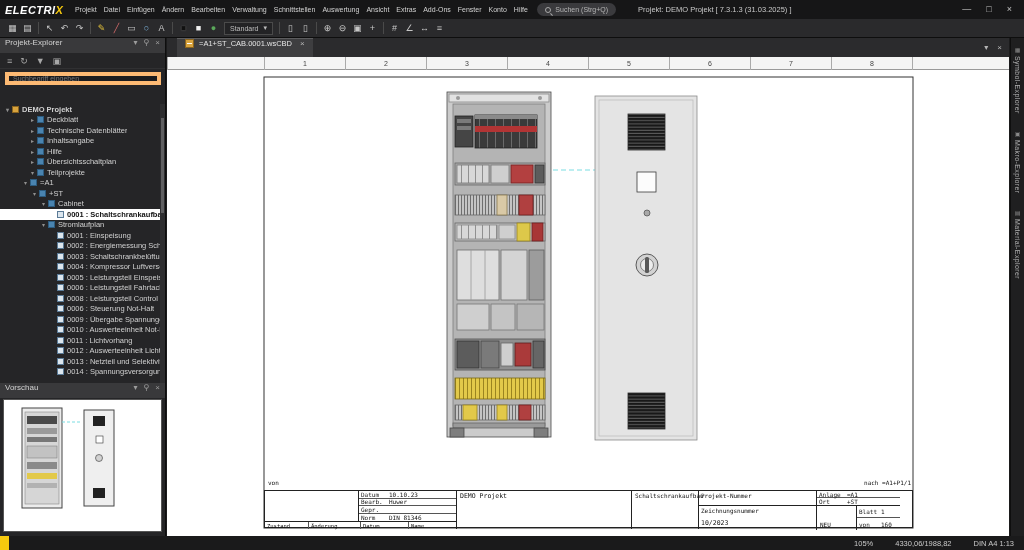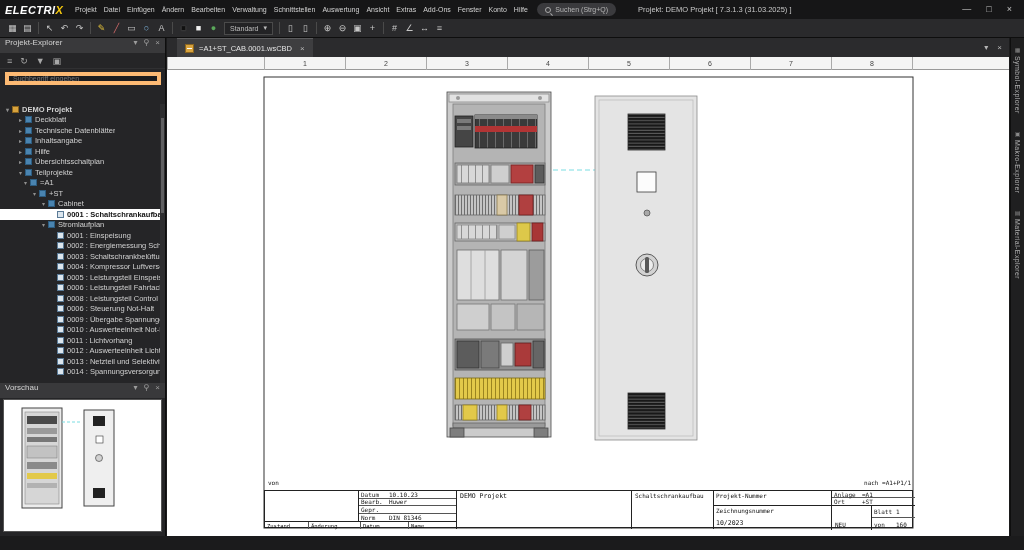--- a/index.html
+++ b/index.html
@@ -37,37 +37,37 @@
   .tree{position:absolute;top:66px;left:0;right:5px;height:279px;overflow:hidden}
   .trow{display:flex;align-items:center;height:10.5px;font-size:7.5px;color:#d0d0d0;white-space:nowrap;cursor:default}
   .trow .tw{width:9px;font-size:6px;color:#8f8f8f;text-align:center;flex:none}
   .ti{width:7px;height:7px;flex:none;margin-right:3px}
   .ti.f{background:#4a84b0;border:1px solid #2d5c80}
   .ti.p{background:#dce6ee;border:1px solid #5a7a96}
   .ti.r{background:#d8a33d;border:1px solid #8a6420}
   .tl{overflow:hidden}
   .b{font-weight:bold}
   .sel{background:#ffffff;color:#111;font-weight:bold}
-  .lv0{padding-left:3px}.lv1{padding-left:16px}.lv2{padding-left:21px}.lv3{padding-left:30px}.lv4{padding-left:39px}.lv5{padding-left:48px}
+  .lv0{padding-left:3px}.lv1{padding-left:28px}.lv2{padding-left:21px}.lv3{padding-left:30px}.lv4{padding-left:39px}.lv5{padding-left:48px}
   .tree-sb{position:absolute;right:0;top:66px;width:5px;height:279px;background:#2e2e30}
   .tree-sb .thumb{position:absolute;top:14px;left:1px;width:3px;height:95px;background:#606062}
 
   .vorschau{position:absolute;top:345px;left:0;right:0;bottom:0}
   .vprev{position:absolute;top:16px;left:3px;right:3px;bottom:4px;background:#fff;border:1px solid #555}
 
   
   .rightstrip{position:absolute;top:38px;right:0;width:14px;bottom:14px;background:#1f1f20;border-left:1px solid #0e0e0e;display:flex;flex-direction:column;align-items:center;padding-top:8px;gap:16px}
   .vtab{display:flex;flex-direction:column;align-items:center;gap:3px;color:#b0b0b0;cursor:default}
   .vtab .vicon{font-size:6px;color:#8a8a8a}
   .vtab .vlabel{writing-mode:vertical-rl;font-size:7px;letter-spacing:.4px;white-space:nowrap}
 
   
   .editor{position:absolute;top:38px;left:167px;right:15px;bottom:14px;background:#fff}
   .tabbar{position:absolute;top:0;left:0;right:0;height:19px;background:#2b2b2d;display:flex;align-items:center}
-  .tab{display:flex;align-items:center;gap:5px;background:#3e3e40;height:19px;padding:0 8px;font-size:7.5px;color:#e4e4e4;margin-left:10px;border-top:1px solid #5c5c5e;white-space:nowrap}
+  .tab{display:flex;gap:5px;background:#3e3e40;height:19px;padding:0 8px;font-size:7.5px;color:#e4e4e4;margin-left:10px;border-top:1px solid #5c5c5e;white-space:nowrap}
   .doc-ico{width:9px;height:9px;background:#d8a33d;border:1px solid #8a6420;position:relative;flex:none}
   .doc-ico::after{content:"";position:absolute;left:1px;top:3px;width:5px;height:1px;background:#fff}
   .tclose{color:#b5b5b5;font-size:8px;margin-left:3px}
   .tab-right{margin-left:auto;display:flex;gap:9px;color:#b5b5b5;font-size:8px;padding-right:7px}
   .ruler{position:absolute;top:19px;left:0;right:0;height:13px;background:#f4f4f4;border-bottom:1px solid #999}
   .rcell{position:absolute;top:0;height:13px;border-left:1px solid #aaa;display:flex;align-items:center;justify-content:center;font-size:7px;color:#444}
   .canvas{position:absolute;top:32px;left:0;right:0;bottom:0;background:#fff;overflow:hidden}
   .drawing-svg{position:absolute;left:0;top:0}
   .dtext{position:absolute;font-family:"DejaVu Sans Mono",monospace;color:#111}
   .von-mark{left:101px;top:409px;font-size:6px}
@@ -80,21 +80,21 @@
   .c1-rev{position:absolute;left:0;top:0;width:94px;height:30px;border-right:1px solid #222}
   .c1-sub{position:absolute;left:94px;top:0;width:97px;height:30px}
   .tb-r{display:flex;height:7.5px;align-items:center;border-bottom:1px solid #555}
   .tb-r:last-child{border-bottom:none}
   .tb-r .lbl{width:30px;padding-left:2px;color:#222}
   .tb-r .val{flex:1}
   .c1-bot{position:absolute;left:0;top:30px;width:191px;height:8px;border-top:1px solid #222;display:flex;font-size:5.5px}
   .c1-bot span{border-right:1px solid #555;display:flex;align-items:center;padding-left:2px;height:100%}
   .c2{left:191px;top:0;width:175px;height:38px;border-left:1px solid #222;padding:1px 0 0 3px;font-size:6.5px}
   .c3{left:366px;top:0;width:82px;height:38px;border-left:1px solid #222;padding:1px 0 0 3px}
-  .c4{left:448px;top:0;width:202px;height:38px;border-left:1px solid #222}
+  .c4{left:433px;top:0;width:202px;height:38px;border-left:1px solid #222}
   .c4-top{position:absolute;left:0;top:0;width:201px;height:14px}
   .c4-pn{position:absolute;left:0;top:0;width:118px;height:14px;border-right:1px solid #222;padding:1px 0 0 2px}
   .c4-ao{position:absolute;left:118px;top:0;width:83px;height:14px}
   .c4-ao .tb-r{height:7px}
   .c4-bot{position:absolute;left:0;top:14px;width:201px;height:24px;border-top:1px solid #222}
   .c4-zn{position:absolute;left:0;top:0;width:118px;height:24px;border-right:1px solid #222;padding:1px 0 0 2px}
   .c4-zn .znval{margin-top:5px;font-size:6.5px}
   .c4-neu{position:absolute;left:118px;top:0;width:40px;height:24px;border-right:1px solid #222;display:flex;align-items:flex-end;padding:0 0 2px 3px}
   .c4-bv{position:absolute;left:158px;top:0;width:43px;height:24px}
   .c4-bv .tb-r{height:12px}
@@ -580,14 +580,22 @@
                   <span class="lbl">von</span>
                   <span class="val">160</span>
                 </div>
             </div>
           </div>
         </div>
       </div>
     </div>
   </div>
 
+  <div class="statusbar">
+    <div class="accent"></div>
+    <div class="sb-right">
+      <span>105%</span>
+      <span>4330,06/1988,82</span>
+      <span>DIN A4 1:13</span>
+    </div>
+  </div>
 
 </div>
 
 </body></html>

